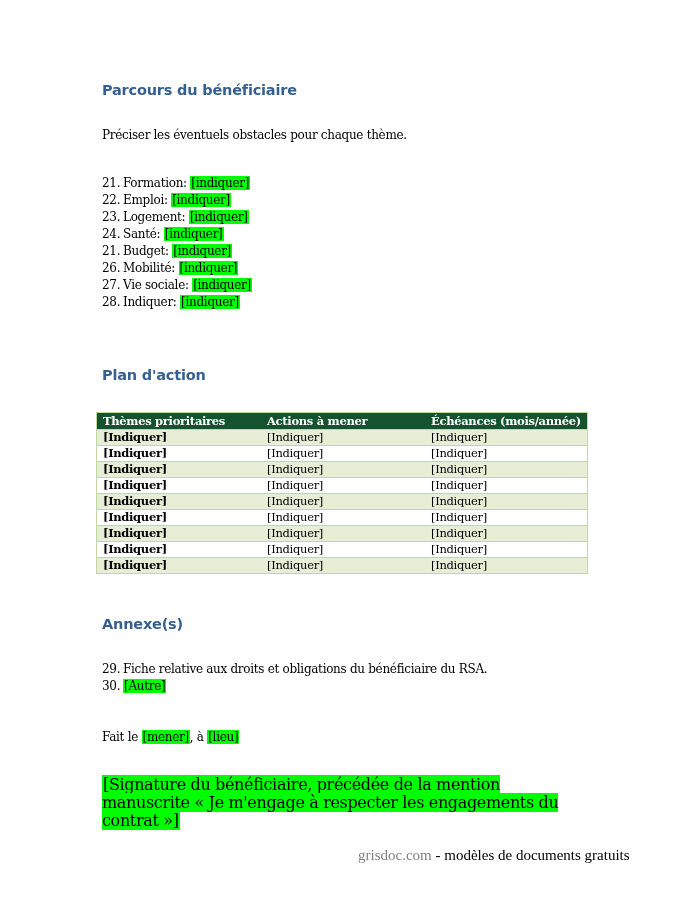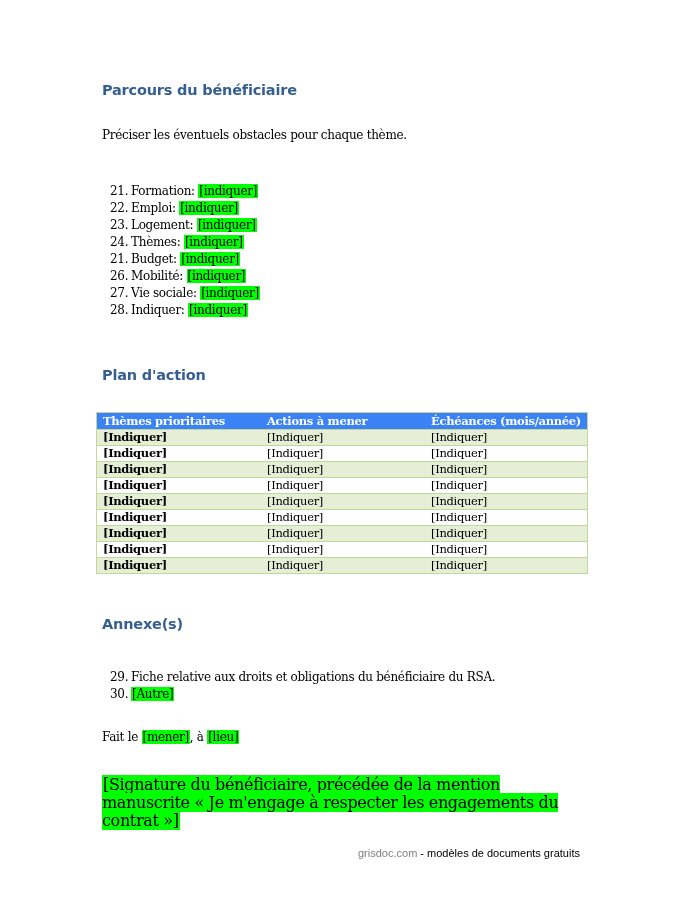--- a/index.html
+++ b/index.html
@@ -6,51 +6,51 @@
   body { width: 695px; height: 900px; position: relative; overflow: hidden;
          font-family: "DejaVu Serif", "Liberation Serif", serif; color: #000; }
   .page { position: absolute; left: 0; top: 0; width: 695px; height: 673px; }
 
   .h { position: absolute; left: 102px; margin: 0; font-family: "DejaVu Sans", "Liberation Sans", sans-serif;
        font-weight: bold; font-size: 14.5px; color: #365f91; letter-spacing: -0.2px; }
   .para { position: absolute; left: 102px; margin: 0; font-size: 12px; letter-spacing: -0.3px; }
 
   .hl { background: #00ff00; padding: 0 1px; }
 
-  ol.list { position: absolute; left: 102px; margin: 8px; padding: 0; list-style: none; font-size: 12px; letter-spacing: -0.3px; }
+  ol.list { position: absolute; left: 102px; margin: 0; padding: 0; list-style: none; font-size: 12px; letter-spacing: -0.3px; }
   ol.list li { height: 17px; line-height: 17px; white-space: nowrap; }
   ol.list .num { display: inline-block; width: 21px; }
 
   table.plan { position: absolute; left: 96px; top: 412px; width: 492px; border-collapse: collapse;
                font-size: 11.5px; letter-spacing: -0.3px; border: 1px solid #c3d69b; }
-  table.plan th { background: #3b82f6; color: #ffffff; text-align: left; font-weight: bold;
+  table.plan th { background: #14532d; color: #ffffff; text-align: left; font-weight: bold;
                   height: 16px; padding: 0 6px; line-height: 16px; white-space: nowrap; }
   table.plan td { height: 15px; line-height: 15px; padding: 0 6px; border-top: 1px solid #c3d69b; white-space: nowrap; }
   table.plan tr.odd td { background: #e6eed5; }
   table.plan tr.even td { background: #ffffff; }
   table.plan td.c1 { font-weight: bold; width: 152px; }
   table.plan td.c2 { width: 152px; }
 
   .sig { position: absolute; left: 102px; top: 776px; width: 490px; margin: 0; font-size: 16px; line-height: 18px; letter-spacing: -0.35px; }
-  .footer { position: absolute; left: 358px; top: 847px; font-family: Liberation Sans, sans-serif; font-size: 11px; color: #000; }
+  .footer { position: absolute; left: 358px; top: 847px; font-family: Liberation Serif, serif; font-size: 15px; color: #000; }
   .footer .brand { color: #808080; }
 </style>
 </head>
 <body>
 
 <div class="page">
 
   <h2 class="h" style="top:82px;">Parcours du bénéficiaire</h2>
   <p class="para" style="top:128px;">Préciser les éventuels obstacles pour chaque thème.</p>
 
   <ol class="list" style="top:175px;">
     <li><span class="num">21.</span><span>Formation:</span> <span class="hl">[indiquer]</span></li>
     <li><span class="num">22.</span><span>Emploi:</span> <span class="hl">[indiquer]</span></li>
     <li><span class="num">23.</span><span>Logement:</span> <span class="hl">[indiquer]</span></li>
-    <li><span class="num">24.</span><span>Thèmes:</span> <span class="hl">[indiquer]</span></li>
+    <li><span class="num">24.</span><span>Santé:</span> <span class="hl">[indiquer]</span></li>
     <li><span class="num">21.</span><span>Budget:</span> <span class="hl">[indiquer]</span></li>
     <li><span class="num">26.</span><span>Mobilité:</span> <span class="hl">[indiquer]</span></li>
     <li><span class="num">27.</span><span>Vie sociale:</span> <span class="hl">[indiquer]</span></li>
     <li><span class="num">28.</span><span>Indiquer:</span> <span class="hl">[indiquer]</span></li>
   </ol>
 
   <h2 class="h" style="top:367px;">Plan d'action</h2>
 
   <table class="plan">
     <thead>

